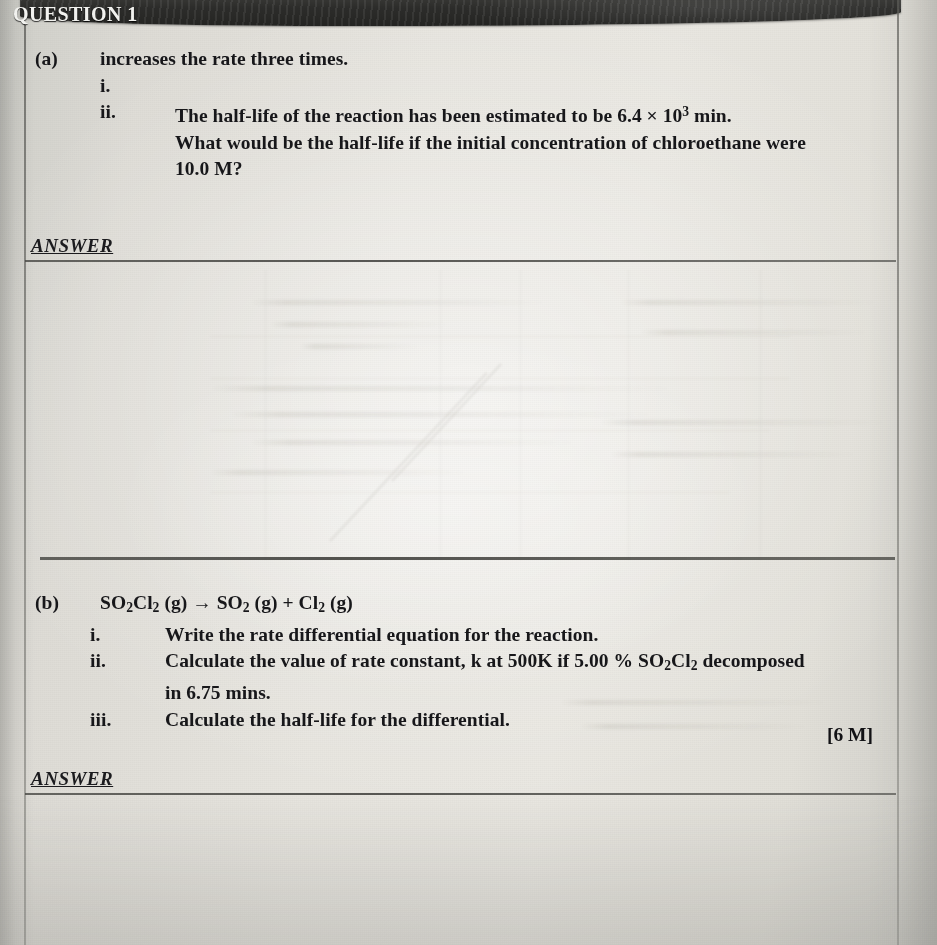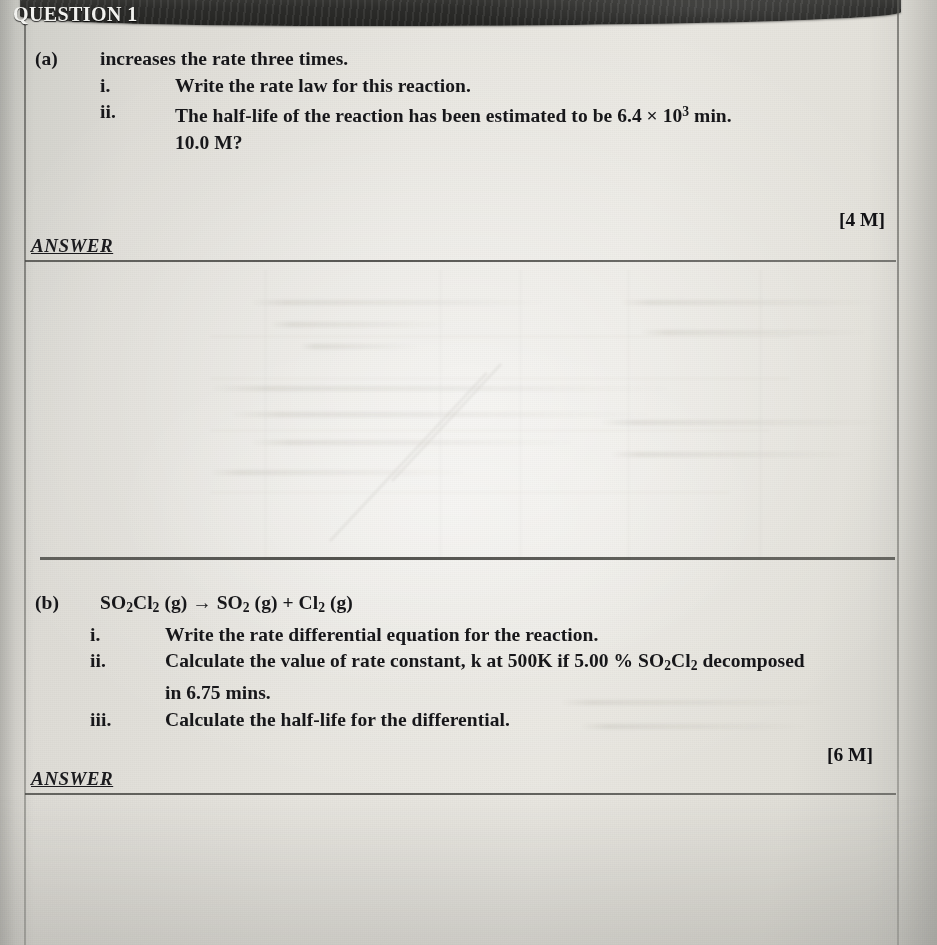--- a/index.html
+++ b/index.html
@@ -268,33 +268,32 @@
 
     <div class="row">
       <span class="marker marker-a">(a)</span>
       <span class="body">
         <span class="cont">increases the rate three times.</span>
       </span>
     </div>
 
     <div class="row" style="padding-left:65px;">
       <span class="marker marker-rn">i.</span>
-      <span class="body">Write the rate law for this reaction.</span>
     </div>
 
     <div class="row" style="padding-left:65px;">
       <span class="marker marker-rn">ii.</span>
       <span class="body">
         <span class="cont">The half-life of the reaction has been estimated to be 6.4 × 10<sup>3</sup> min.</span>
+        <span class="cont">What would be the half-life if the initial concentration of chloroethane were</span>
         <span class="cont">10.0 M?</span>
       </span>
     </div>
   </div>
 
-  <div class="marks" style="left:660px; top:209px; width:225px;">[4 M]</div>
 
   <div class="answer-label" style="left:31px; top:235px;">ANSWER</div>
 
   <div class="answer-underline" style="left:25px; top:260px; width:871px;"></div>
 
   <div style="position:absolute; left:27px; top:262px; width:869px; height:294px;"></div>
 
   <div class="hrule" style="left:40px; top:557px; width:855px; height:3px;"></div>
 
   <div class="qblock" style="left:35px; top:590px; width:855px;">
@@ -318,21 +317,21 @@
         <span class="cont">in 6.75 mins.</span>
       </span>
     </div>
 
     <div class="row" style="padding-left:55px;">
       <span class="marker marker-rn">iii.</span>
       <span class="body">Calculate the half-life for the differential.</span>
     </div>
   </div>
 
-  <div class="marks" style="left:660px; top:744px; width:213px;">[6 M]</div>
+  <div class="marks" style="left:660px; top:724px; width:213px;">[6 M]</div>
 
   <div class="answer-label" style="left:31px; top:768px;">ANSWER</div>
 
   <div class="answer-underline" style="left:25px; top:793px; width:871px;"></div>
 
   <div style="position:absolute; left:27px; top:795px; width:869px; height:150px;"></div>
 
   <div class="grain"></div>
 </div>
 

